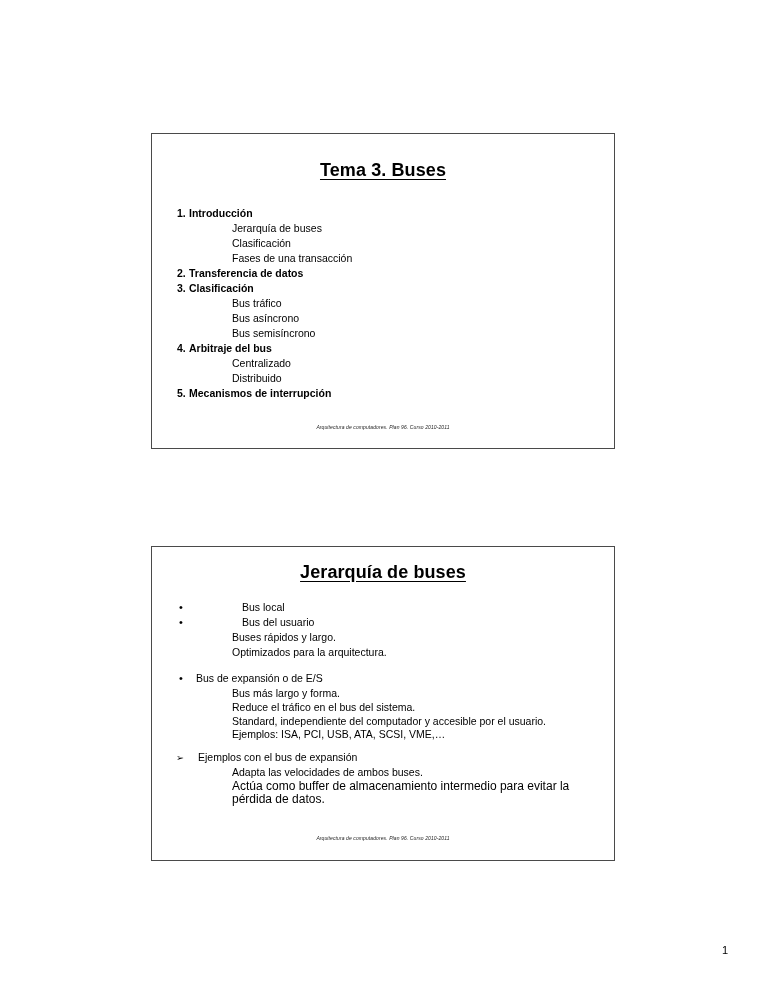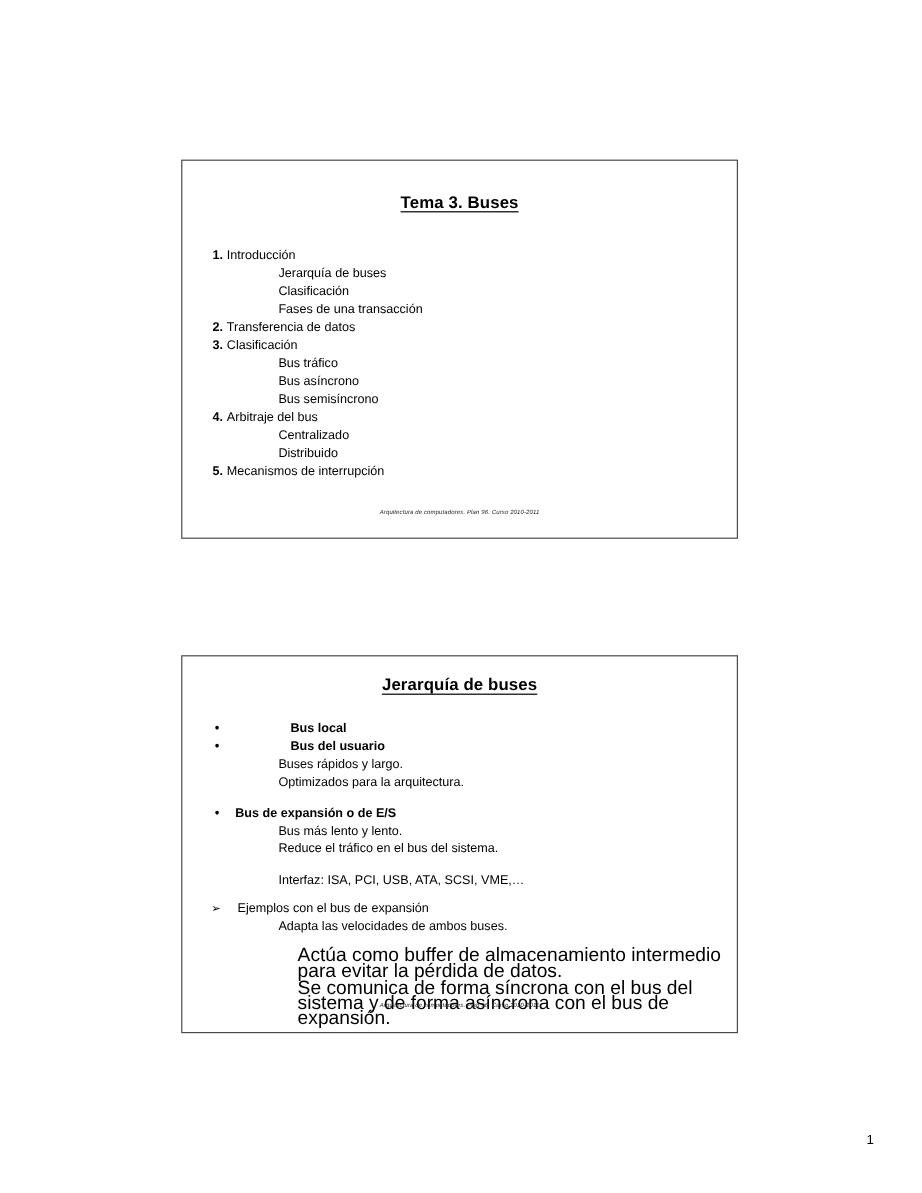--- a/index.html
+++ b/index.html
@@ -38,21 +38,21 @@
     width: 100%;
     height: 100%;
   }
 
   
   .slide-title {
     position: absolute;
     left: 0;
     right: 0;
     text-align: center;
-    font-size: 14px;
+    font-size: 18px;
     font-weight: bold;
     letter-spacing: 0.1px;
     text-decoration: underline;
     text-underline-offset: 2.5px;
   }
   #slide-1 .slide-title { top: 26px; }
   #slide-2 .slide-title { top: 15px; }
 
   
   .row {
@@ -61,48 +61,47 @@
     font-size: 10.5px;
     line-height: 13px;
   }
 
   .num {
     position: absolute;
     left: 25px;
     font-weight: bold;
     font-size: 10.5px;
   }
-  .lvl1 { left: 62px; font-weight: normal; }
+  .lvl1 { left: 62px; font-weight: bold; }
   .lvl2 { left: 80px; font-weight: normal; }
 
   
   .dot-bullet {
     position: absolute;
     left: 27px;
     font-size: 11px;
     line-height: 13px;
   }
   .arrow-bullet {
     position: absolute;
     left: 24px;
     font-size: 9.5px;
     line-height: 13px;
   }
-  .b-lvl1 { left: 46px; font-weight: bold; padding-left: 44px; }
+  .b-lvl1 { left: 46px; font-weight: normal; padding-left: 44px; }
   .b-lvl1n { left: 46px; font-weight: normal; }
   .b-lvl2 { left: 80px; font-weight: normal; }
 
   .wrap2 {
     position: absolute;
-    left: 96px;
-    font-size: 16px;
+    left: 80px;
+    font-size: 12px;
     line-height: 12.5px;
     white-space: normal;
     width: 360px;
-    margin-top: 11px;
   }
 
   
   .slide-footer {
     position: absolute;
     left: 0;
     right: 0;
     text-align: center;
     font-size: 5px;
     font-style: italic;
@@ -182,31 +181,31 @@
         <span class="dot-bullet">•</span>
         <span class="row b-lvl1" style="position:relative;left:0;margin-left:46px;">Bus del usuario</span>
       </div>
       <div class="row b-lvl2" style="top:84px">Buses rápidos y largo.</div>
       <div class="row b-lvl2" style="top:99px">Optimizados para la arquitectura.</div>
 
       <div class="row" style="top:125px">
         <span class="dot-bullet">•</span>
         <span class="row b-lvl1" style="position:relative;left:0;">Bus de expansión o de E/S</span>
       </div>
-      <div class="row b-lvl2" style="top:140px">Bus más lento y lento.</div>
+      <div class="row b-lvl2" style="top:140px">Bus más largo y forma.</div>
       <div class="row b-lvl2" style="top:154px">Reduce el tráfico en el bus del sistema.</div>
-      <div class="row b-lvl2" style="top:181px">Interfaz: ISA, PCI, USB, ATA, SCSI, VME,…</div>
+      <div class="row b-lvl2" style="top:168px">Standard, independiente del computador y accesible por el usuario.</div>
+      <div class="row b-lvl2" style="top:181px">Ejemplos: ISA, PCI, USB, ATA, SCSI, VME,…</div>
 
       <div class="row" style="top:204px">
         <span class="arrow-bullet">➢</span>
         <span class="row b-lvl1n" style="position:relative;left:0;margin-left:46px;">Ejemplos con el bus de expansión</span>
       </div>
       <div class="row b-lvl2" style="top:219px">Adapta las velocidades de ambos buses.</div>
       <div class="wrap2" style="top:233px">Actúa como buffer de almacenamiento intermedio para evitar la pérdida de datos.</div>
-      <div class="wrap2" style="top:260px">Se comunica de forma síncrona con el bus del sistema y de forma asíncrona con el bus de expansión.</div>
 
       <div class="slide-footer">Arquitectura de computadores. Plan 96. Curso 2010-2011</div>
     </div>
   </div>
 
   <div id="page-number">1</div>
 
 </div>
 
 </body></html>

